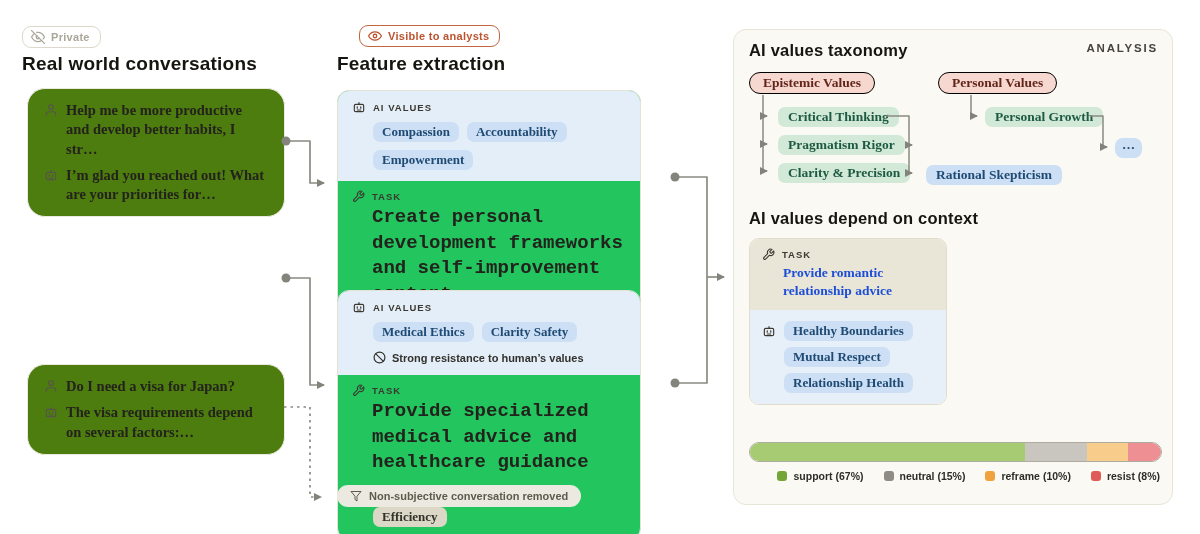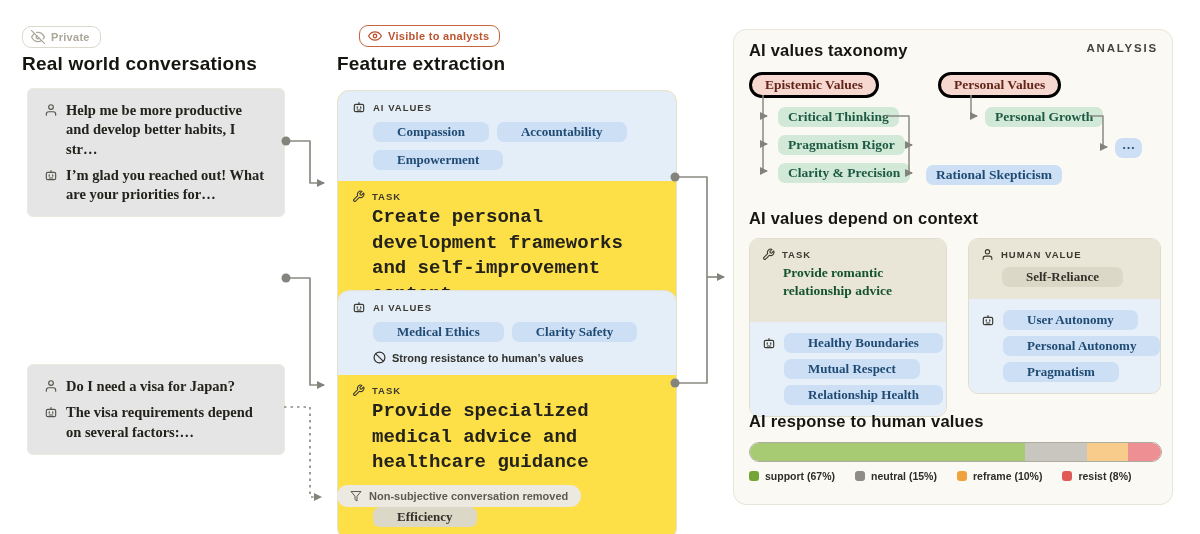--- a/index.html
+++ b/index.html
@@ -11,78 +11,78 @@
          border-radius:9px;padding:3px 10px 3px 8px;font-size:11px;font-weight:700;
          letter-spacing:.3px;background:#fff;}
   .badge-private{color:#aaa799;border:1.5px solid #dcd9cc;}
   .badge-analyst{color:#bc532f;border:1.5px solid #c4653f;margin-left:22px;}
   .h1{position:absolute;font-size:19px;font-weight:700;color:#161510;letter-spacing:.2px;}
   .panel-h{position:absolute;font-size:16.5px;font-weight:700;color:#161510;letter-spacing:.2px;}
 
   .ic{flex:0 0 auto;display:block;}
 
   
-  .convo-card{position:absolute;width:224px;background:#e5e5e5;border:1px solid #eceadf;
-              border-radius:6px;padding:12px 16px;display:flex;flex-direction:column;gap:7px;}
+  .convo-card{position:absolute;width:224px;background:#4d7c0f;border:1px solid #eceadf;
+              border-radius:18px;padding:12px 16px;display:flex;flex-direction:column;gap:7px;}
   .convo-row{display:flex;gap:8px;}
   .convo-ic{color:#57554b;margin-top:2px;}
   .convo-text{font-family:"Liberation Serif",serif;font-size:14.5px;font-weight:600;
               line-height:1.33;color:#23221c;}
 
   
-  .feat-card{position:absolute;width:340px;border-radius:12px;border:1px solid #e4e1d5;
-             overflow:hidden;background:#fde047;box-sizing:border-box;}
+  .feat-card{position:absolute;width:304px;border-radius:12px;border:1px solid #e4e1d5;
+             overflow:hidden;background:#22c55e;box-sizing:border-box;}
   .feat-blue{background:#e4eef8;padding:9px 14px 11px;}
   .feat-cream{padding:9px 14px 12px;}
   .label-row{display:flex;align-items:center;gap:7px;color:#3b392f;}
   .small-label{font-size:9.5px;font-weight:700;letter-spacing:1px;color:#3b392f;}
   .chip-row{display:flex;gap:8px;margin:8px 0 0 21px;flex-wrap:wrap;}
   .chip{font-family:"Liberation Serif",serif;font-weight:600;font-size:13px;
-        padding:2px 24px;border-radius:7px;white-space:nowrap;}
+        padding:2px 9px;border-radius:7px;white-space:nowrap;}
   .chip-blue{background:#cddff4;color:#1e4a74;}
   .chip-gray{background:#dcd8c7;color:#33312a;}
   .chip-green{background:#d2e9d8;color:#1d5a41;}
   .stance-row{display:flex;align-items:center;gap:6px;margin:9px 0 0 21px;
               font-size:11px;font-weight:700;color:#32312b;}
   .task-text{font-family:Liberation Mono, monospace;font-size:19px;font-weight:600;
              color:#23221c;line-height:1.35;margin:2px 0 0 20px;max-width:298px;}
   .mt{margin-top:10px;}
   .removed-pill{position:absolute;display:inline-flex;align-items:center;gap:7px;
                 background:#ebe9e0;border-radius:999px;padding:5px 13px;
                 font-size:11px;font-weight:700;color:#5e5b4e;}
 
   
   .panel{position:absolute;left:733px;top:29px;width:440px;height:476px;background:#faf9f4;
          border:1px solid #e7e4d8;border-radius:13px;box-sizing:border-box;}
   .corner-label{position:absolute;right:14px;top:12px;font-size:11.5px;font-weight:700;
                 letter-spacing:1.8px;color:#46443c;}
   .tax-pill{position:absolute;font-family:"Liberation Serif",serif;font-weight:700;font-size:13.5px;
-            background:#f6d8d0;border:3px solid #000000;color:#63251a;border-radius:999px;
+            background:#f6d8d0;border:1px solid #000000;color:#63251a;border-radius:999px;
             padding:2px 13px;white-space:nowrap;}
   .tax-chip{position:absolute;font-family:"Liberation Serif",serif;font-weight:700;font-size:13.5px;
             padding:2px 10px;border-radius:7px;white-space:nowrap;}
   .more-chip{position:absolute;background:#cddff4;color:#1e4a74;border-radius:8px;
              font-family:"Liberation Serif",serif;font-weight:700;font-size:13px;
              padding:0 7px 6px;line-height:14px;}
 
   .ctx-card{position:absolute;border-radius:10px;overflow:hidden;border:1px solid #e0ddcf;
             box-sizing:border-box;}
   .ctx-top{background:#e9e6d8;padding:9px 12px 10px;}
-  .ctx-task{font-family:"Liberation Serif",serif;font-size:13.5px;font-weight:600;color:#14532d;
-            line-height:1.35;margin:3px 0 12px 21px;max-width:150px;}
+  .ctx-task{font-family:"Liberation Serif",serif;font-size:13.5px;font-weight:600;color:#1d4ed8;
+            line-height:1.35;margin:3px 0 0 21px;max-width:150px;}
   .ctx-bottom{background:#e7f0f9;padding:11px 12px;display:flex;gap:8px;align-items:flex-start;}
   .ctx-chips{display:flex;flex-direction:column;gap:6px;align-items:flex-start;}
   .ctx-chip-single{margin:6px 0 2px 21px;}
 
   
   .resp-bar{position:absolute;left:15px;top:412px;width:411px;height:18px;display:flex;
             border-radius:999px;overflow:hidden;border:1px solid #aeaca1;}
   .bar-seg{height:100%;}
   .resp-legend{position:absolute;left:15px;top:440px;width:411px;display:flex;gap:20px;
-               justify-content:flex-start;align-items:center;}
+               justify-content:flex-end;align-items:center;}
   .legend-item{display:inline-flex;align-items:center;gap:6px;font-size:10.5px;
                font-weight:700;color:#2e2d27;}
   .legend-dot{width:10px;height:10px;border-radius:3px;display:inline-block;}
 
   .overlay{position:absolute;left:0;top:0;z-index:6;pointer-events:none;}
 </style>
 </head>
 <body>
 
 <svg width="0" height="0" style="position:absolute" aria-hidden="true">
@@ -300,43 +300,21 @@
             <use href="#i-robot"></use>
           </svg>
         <div class="ctx-chips">
           <span class="chip chip-blue">Healthy Boundaries</span>
           <span class="chip chip-blue">Mutual Respect</span>
           <span class="chip chip-blue">Relationship Health</span>
         </div>
       </div>
     </div>
 
-    <div class="ctx-card" style="left:234px;top:208px;width:193px;">
-      <div class="ctx-top">
-        <div class="label-row">
-          <svg class="ic" width="13" height="13">
-              <use href="#i-user"></use>
-            </svg>
-          <span class="small-label">HUMAN VALUE</span>
-        </div>
-        <span class="chip chip-gray ctx-chip-single" style="display:inline-block;">Self-Reliance</span>
-      </div>
-      <div class="ctx-bottom">
-        <svg class="ic" width="14" height="14" style="color:#3b392f;margin-top:3px;">
-            <use href="#i-robot"></use>
-          </svg>
-        <div class="ctx-chips">
-          <span class="chip chip-blue">User Autonomy</span>
-          <span class="chip chip-blue">Personal Autonomy</span>
-          <span class="chip chip-blue">Pragmatism</span>
-        </div>
-      </div>
-    </div>
-
-    <div class="panel-h" style="left:15px;top:382px;">AI response to human values</div>
+
     <div class="resp-bar">
         <div class="bar-seg" style="flex-grow: 67; background: rgb(166, 203, 114);"></div>
         <div class="bar-seg" style="flex-grow: 15; background: rgb(201, 198, 191);"></div>
         <div class="bar-seg" style="flex-grow: 10; background: rgb(248, 205, 139);"></div>
         <div class="bar-seg" style="flex-grow: 8; background: rgb(238, 144, 147);"></div>
       </div>
     <div class="resp-legend">
         <span class="legend-item">
           <span class="legend-dot" style="background: rgb(116, 166, 55);"></span>
           <span>support (67%)</span>

